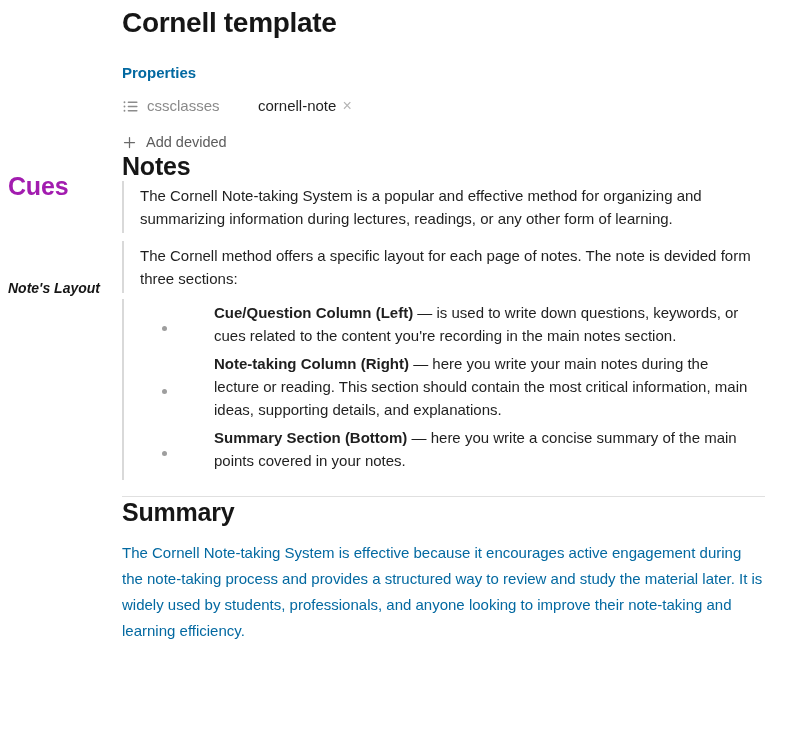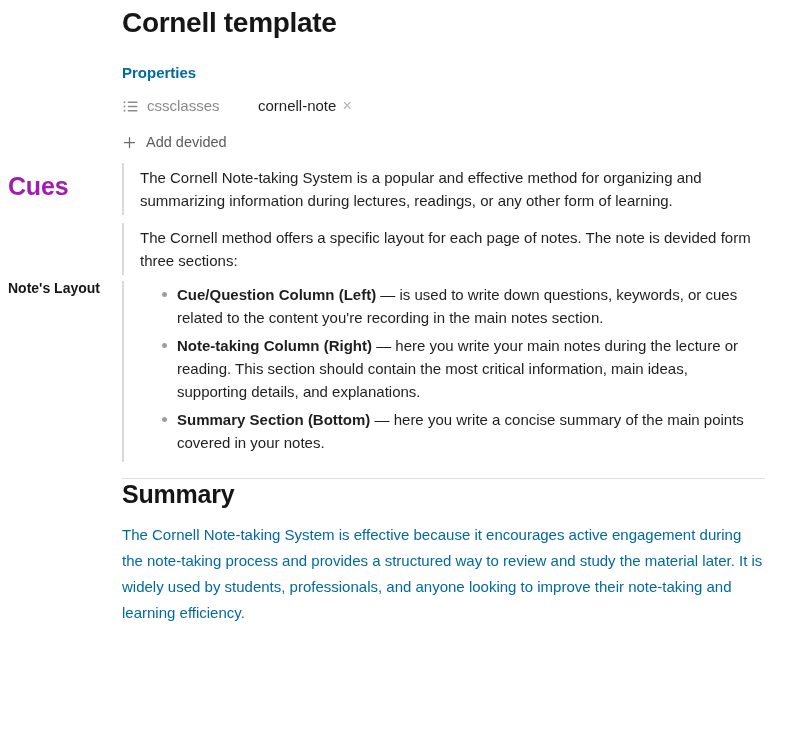--- a/index.html
+++ b/index.html
@@ -17,21 +17,21 @@
   }
 
   
   .cue-col-heading {
     position:absolute; left:8px; top:170px;
     font-size:25px; font-weight:700; line-height:32px;
     color:#a21caf; letter-spacing:-0.2px;
   }
   .cue-item {
     position:absolute; left:8px; top:280px;
-    font-size:14px; font-weight:700; 
+    font-size:14px; font-weight:700; font-style:italic;
     color:#161616;
   }
 
   
   main {
     position:absolute; left:0; top:0; width:810px;
     padding:0 45px 0 122px;
   }
   h1.note-title {
     margin:6px 0 0; font-size:28px; line-height:34px;
@@ -74,31 +74,31 @@
   }
   .h-notes   { margin-top:25px; }
   .h-summary { margin-top:30px; }
 
   .qblock {
     border-left:2px solid #d9d9d9;
     padding:3px 0 3px 16px;
     font-size:15px; line-height:23px; color:#1f1f1f;
   }
   .qblock p { margin:0; max-width:625px; }
-  .block-p1 { margin-top:12px; }
+  .block-p1 { margin-top:0; }
   .block-p2 { margin-top:8px; }
 
   ul.note-list {
     list-style:none; margin:6px 0 0; 
     border-left:2px solid #d9d9d9;
     padding:2px 0 8px 0;
   }
   ul.note-list li {
-    display:flex; align-items:flex-start;
-    font-size:15px; line-height:23px; margin-top:5px; max-width:625px;
+    display:flex; align-items:center;
+    font-size:15px; line-height:23px; margin-top:5px; max-width:625px;gap:37px;
   }
   ul.note-list li:first-child { margin-top:0; }
   .bullet-dot {
     flex:none; width:5px; height:5px; border-radius:50%;
     background:#9e9e9e; margin:9px 10px 0 38px;
   }
   .li-text { flex:1; }
   .li-text b { font-weight:700; }
 
   hr.divider {
@@ -143,20 +143,21 @@
 
     <div class="add-prop">
       <span class="plus-icon">
         <svg viewBox="0 0 24 24" fill="none" stroke="currentColor" stroke-width="2" stroke-linecap="round">
           <path d="M12 4v16M4 12h16"></path>
         </svg>
       </span>
       <span>Add devided</span>
     </div>
 
+    <h2 class="section-heading h-notes">Notes</h2>
 
     <div class="qblock block-p1">
       <p>The Cornell Note-taking System is a popular and effective method for organizing and summarizing information during lectures, readings, or any other form of learning.</p>
     </div>
 
     <div class="qblock block-p2">
       <p>The Cornell method offers a specific layout for each page of notes. The note is devided form three sections:</p>
     </div>
 
     <ul class="note-list">

